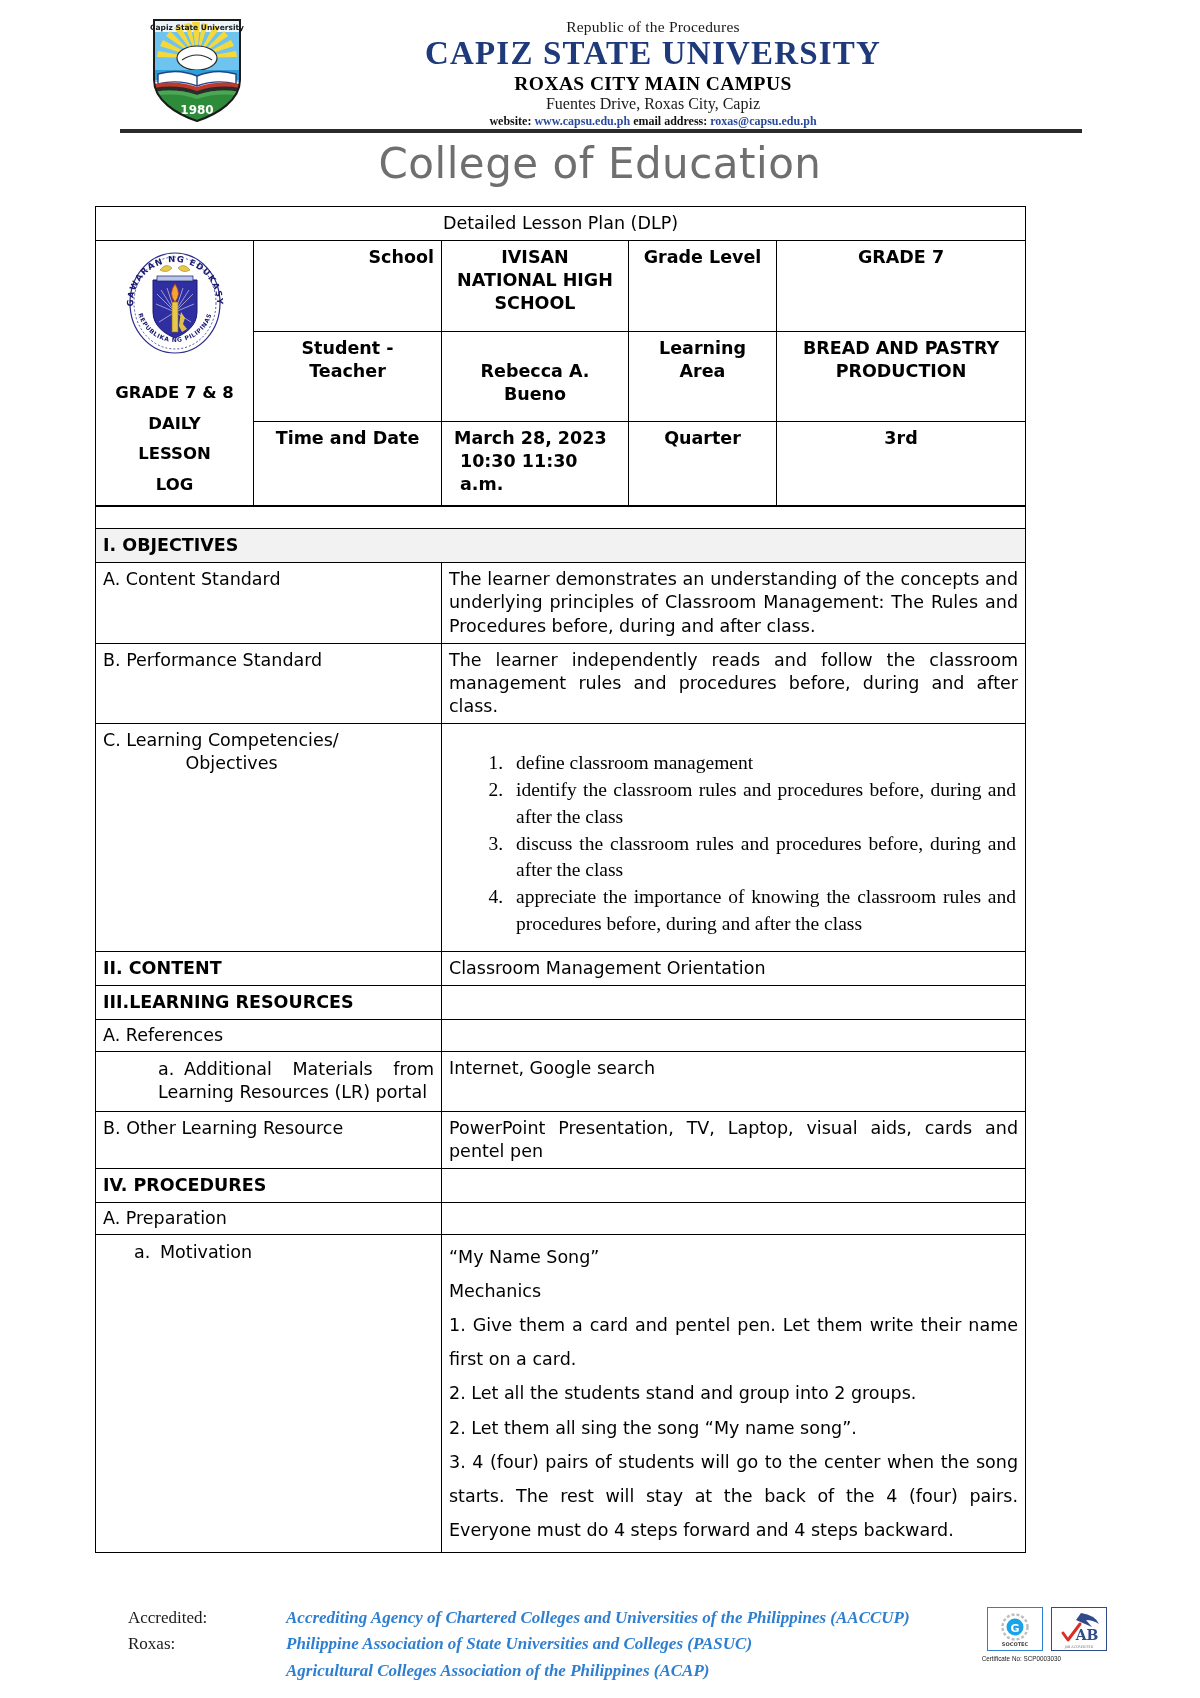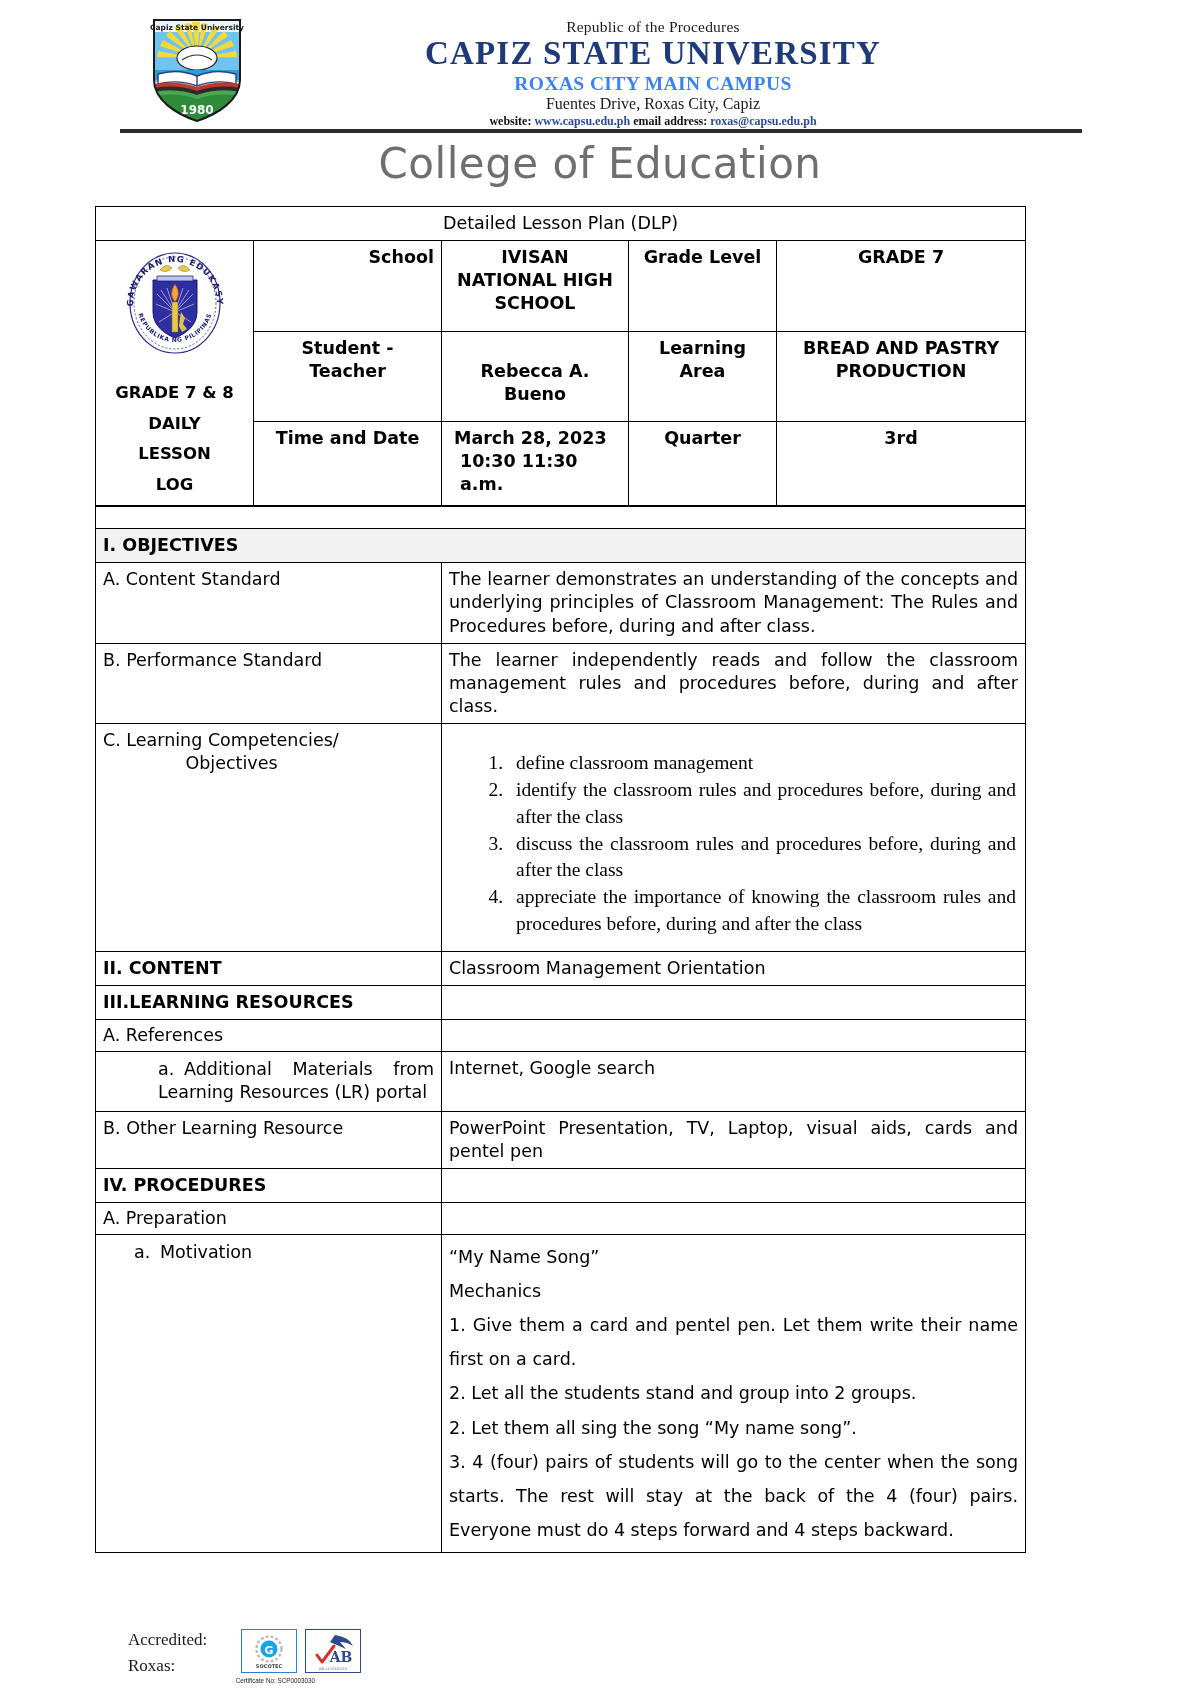--- a/index.html
+++ b/index.html
@@ -40,21 +40,21 @@
   }
   .lh-republic { font-size: 15.5px; color: #1a1a1a; letter-spacing: .2px; }
   .lh-university {
     font-size: 33px;
     font-weight: bold;
     color: #1f3a7a;
     letter-spacing: 1.2px;
     line-height: 1.08;
     font-family: "Liberation Serif", serif;
   }
-  .lh-campus { font-size: 19.5px; font-weight: bold; letter-spacing: .4px; color: #3b82f6; }
+  .lh-campus { font-size: 19.5px; font-weight: bold; letter-spacing: .4px; color: #000000; }
   .lh-address { font-size: 16px; color: #1a1a1a; }
   .lh-web { font-size: 12px; font-weight: bold; color: #111; }
   .lh-web .url { color: #2a4b9b; font-weight: bold; }
 
   .hr-double {
     margin: 4px 118px 0 120px;
     border-top: 3px solid #2b2b2b;
     border-bottom: 1px solid #2b2b2b;
     height: 4px;
   }
@@ -169,20 +169,21 @@
     left: 0;
     bottom: 0;
     width: 1200px;
     padding: 0 0 14px 0;
   }
   .footer-inner {
     display: flex;
     align-items: flex-start;
     padding-left: 128px;
     padding-right: 92px;
+    gap: 46px;
   }
   .foot-labels {
     font-family: "Liberation Serif", serif;
     font-size: 17px;
     line-height: 1.55;
     color: #1a1a1a;
     width: 112px;
     flex: 0 0 auto;
   }
   .foot-body {
@@ -465,20 +466,25 @@
   </tr>
 </tbody>
     </table>
 </div>
 
 <div class="footer">
   <div class="footer-inner">
     <div class="foot-labels">
       <div>Accredited:</div>
       <div>Roxas:</div>
+    </div>
+    <div class="foot-body">
+      <div>Accrediting Agency of Chartered Colleges and Universities of the Philippines (AACCUP)</div>
+      <div>Philippine Association of State Universities and Colleges (PASUC)</div>
+      <div>Agricultural Colleges Association of the Philippines (ACAP)</div>
     </div>
     <div class="cert-logos">
       <div class="cert-box">
         <svg width="56" height="44" viewBox="0 0 56 44" xmlns="http://www.w3.org/2000/svg">
           <rect x="0.5" y="0.5" width="55" height="43" fill="#ffffff" stroke="#2f7fd1" stroke-width="1"></rect>
           <circle cx="28" cy="20" r="12.5" fill="none" stroke="#bdbdbd" stroke-width="2.4" stroke-dasharray="3 2"></circle>
           <circle cx="28" cy="20" r="8.5" fill="#1aa3e8"></circle>
           <text x="28" y="25" text-anchor="middle" font-family="DejaVu Sans, sans-serif" font-size="11" font-weight="bold" fill="#ffffff">G</text>
           <text x="28" y="39" text-anchor="middle" font-family="DejaVu Sans, sans-serif" font-size="5" font-weight="bold" fill="#444">SOCOTEC</text>
         </svg>

